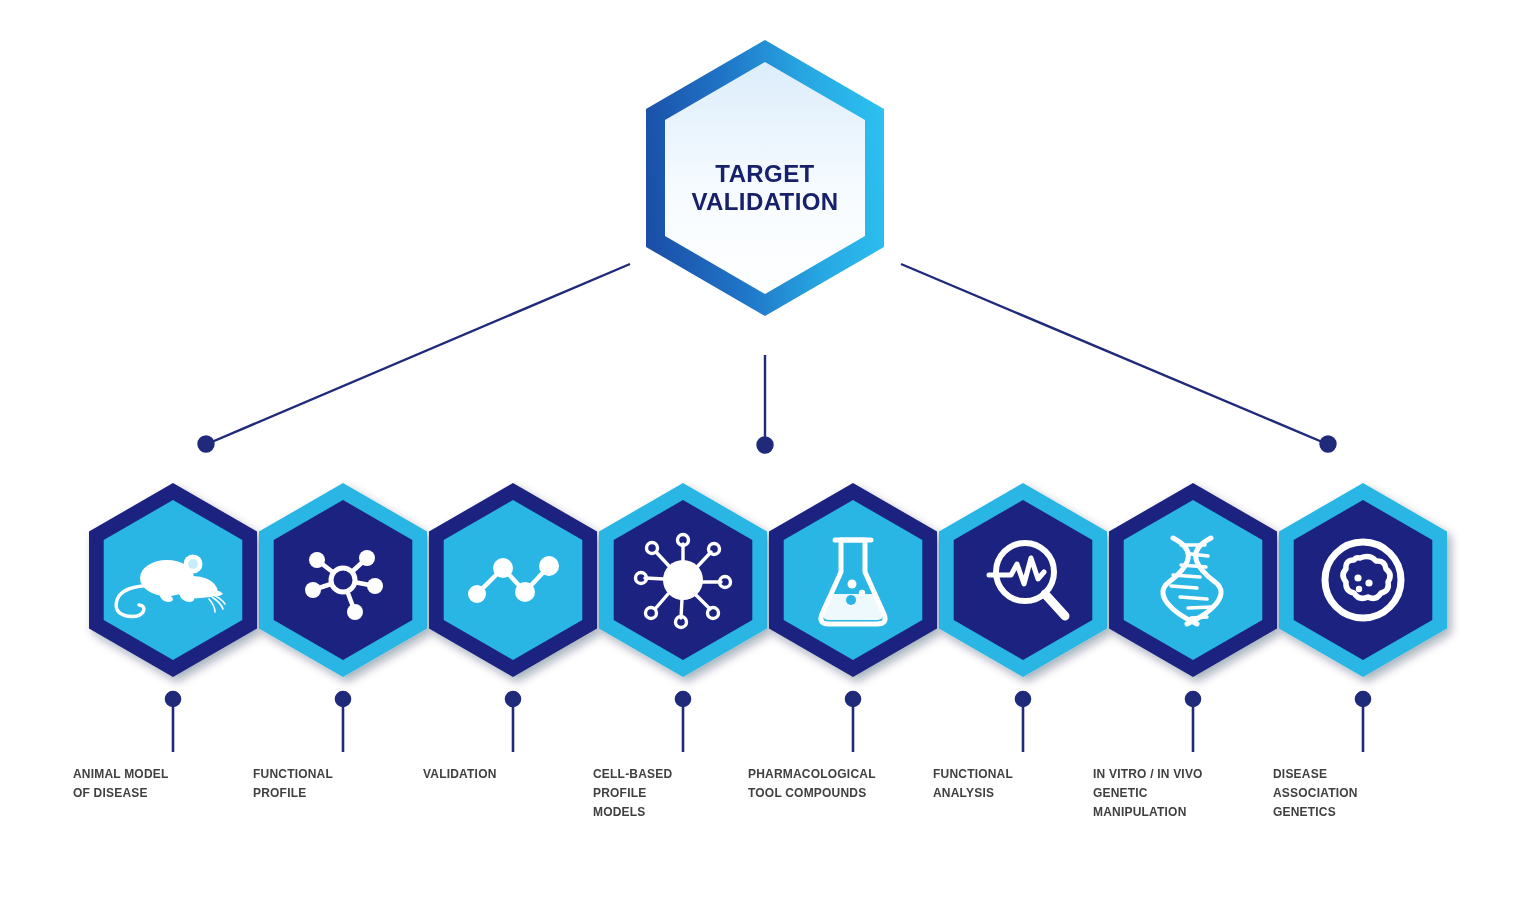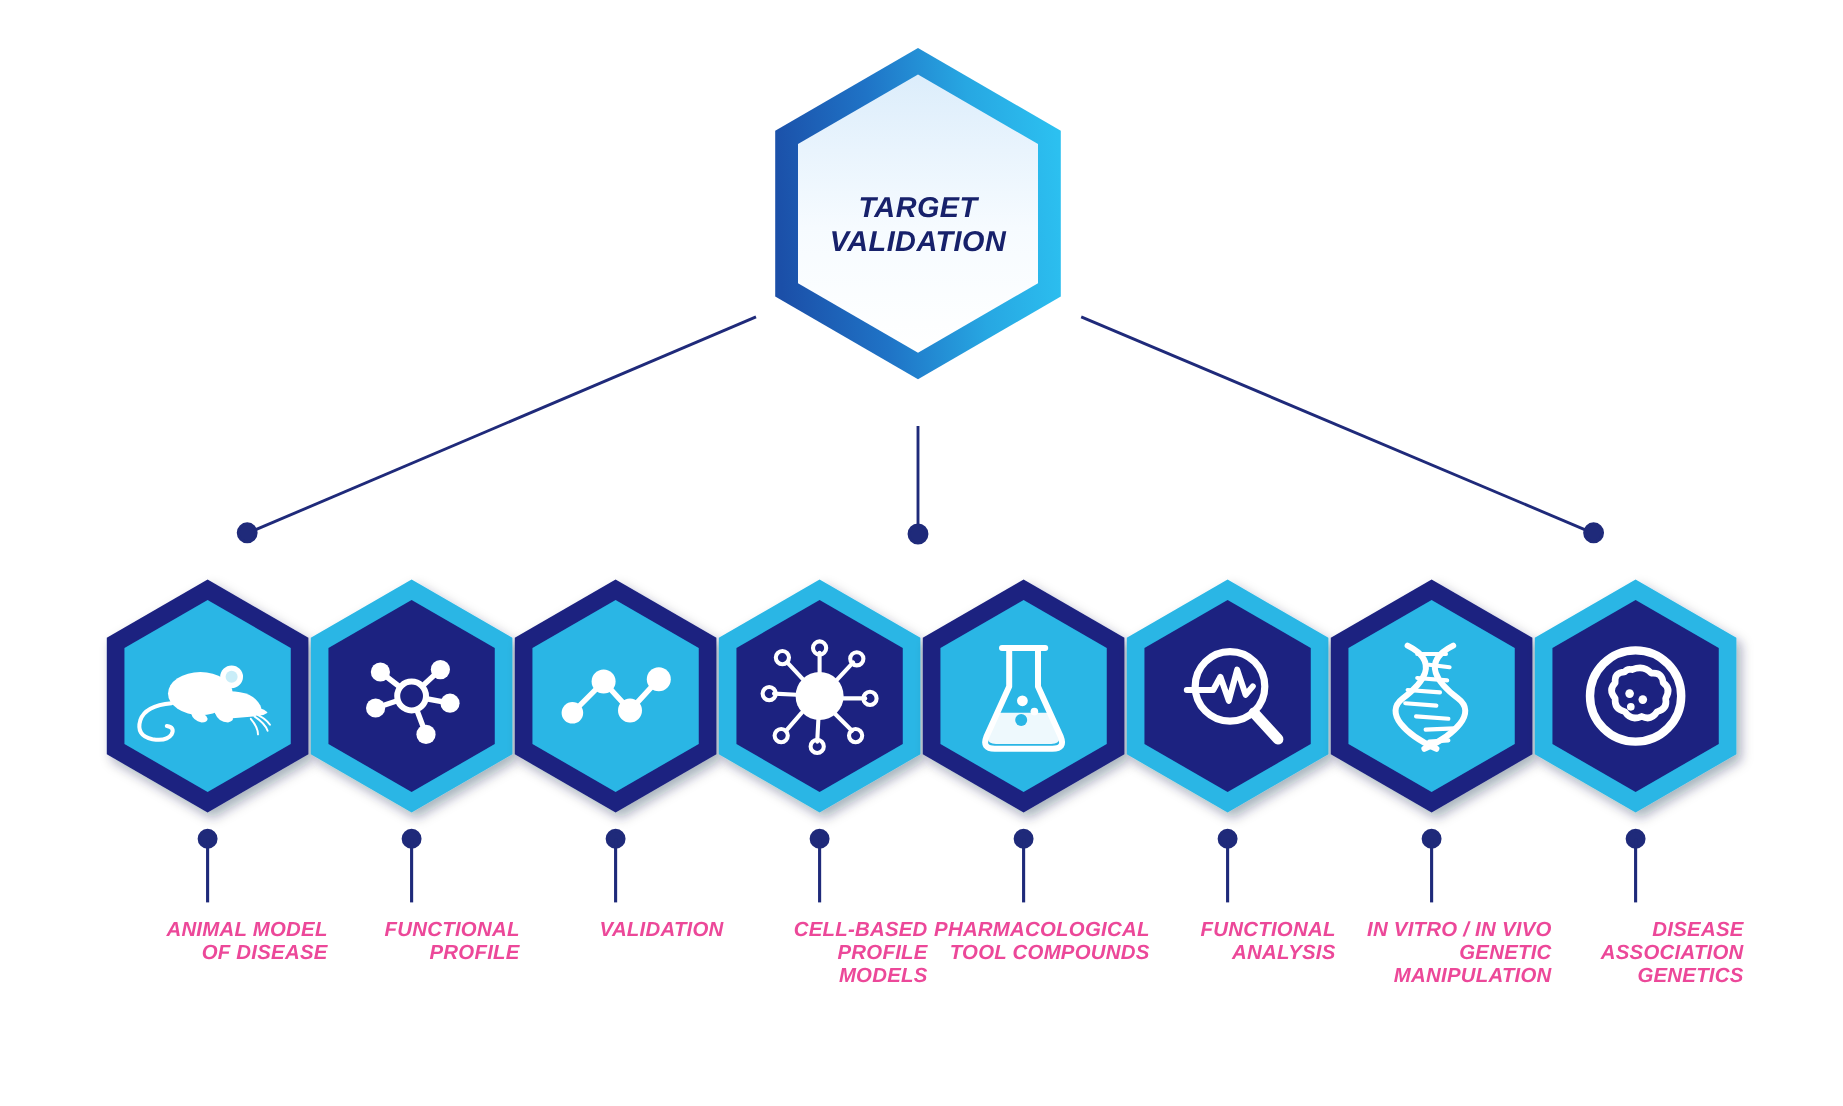--- a/index.html
+++ b/index.html
@@ -12,35 +12,34 @@
     height: 922px;
     position: relative;
     overflow: hidden;
     font-family: "Liberation Sans", sans-serif;
   }
   #stage {
     position: absolute;
     left: 0; top: 0;
     width: 1536px;
     height: 922px;
-    font-style: italic;
   }
   svg.layer {
     position: absolute;
     left: 0; top: 0;
     width: 1536px;
     height: 922px;
   }
   .hex-label {
     position: absolute;
-    text-align: right;
-    color: #ec4899;
+    text-align: left;
+    color: #404040;
     font-family: "Liberation Sans", sans-serif;
     font-weight: bold;
-    font-size: 17px;
+    font-size: 12px;
     line-height: 19px;
     letter-spacing: 0.2px;
     white-space: pre-line;
     top: 765px;
   }
   .center-title {
     position: absolute;
     text-align: center;
     color: #17216b;
     font-family: "Liberation Sans", sans-serif;

